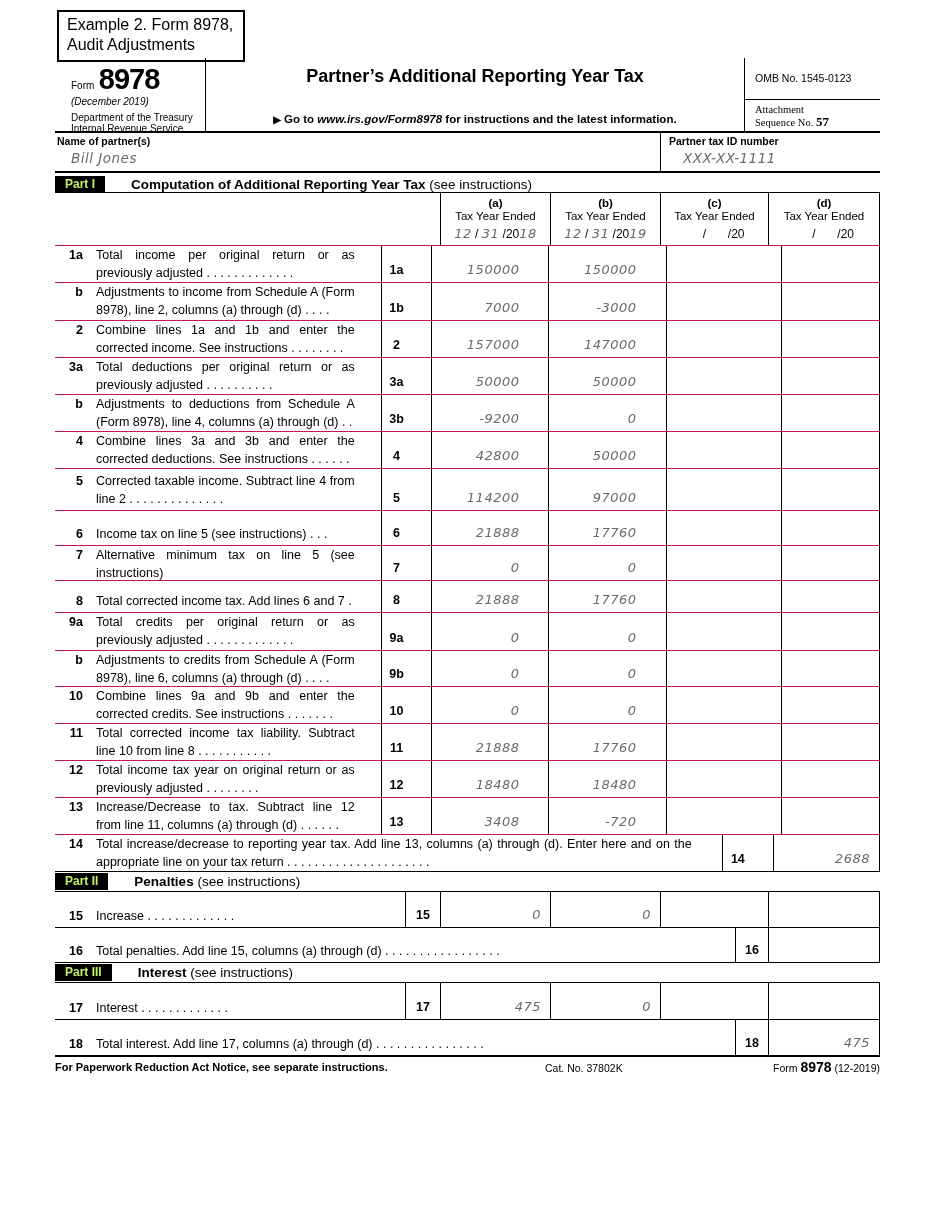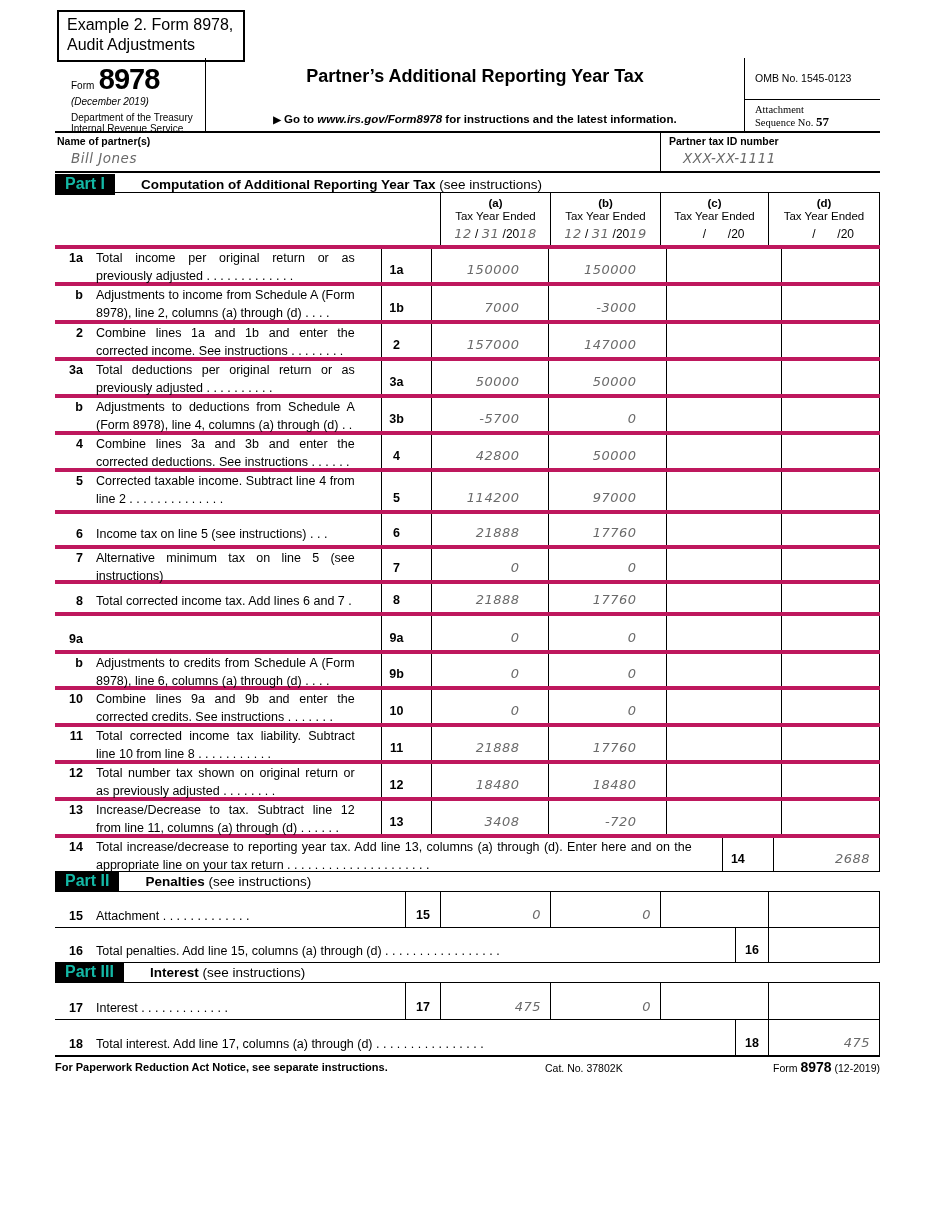--- a/index.html
+++ b/index.html
@@ -35,41 +35,41 @@
   .fld-value { margin:3px 0 0 14px; font-size:13.5px; }
 
   
   .hw { font-family:"DejaVu Sans", sans-serif; font-style:italic; color:#6a6a6a; letter-spacing:0.5px; }
 
   
   .part-bar { position:absolute; left:55px; width:825px; display:flex; align-items:center; }
   .part-bar-1 { top:176px; height:17px; border-bottom:1px solid #000; }
   .part-bar-2 { top:871px; height:21px; border-top:1px solid #000; border-bottom:1px solid #000; }
   .part-bar-3 { top:962px; height:21px; border-top:1px solid #000; border-bottom:1px solid #000; }
-  .part-badge { background:#000; color:#14b8a6; font-weight:bold; font-size:16px; padding:1px 10px 2px 10px; }
+  .part-badge { background:#000; color:#bef264; font-weight:bold; font-size:12px; padding:1px 10px 2px 10px; }
   .part-title { margin-left:26px; font-size:13.5px; font-weight:bold; }
   .part-sub { font-weight:normal; }
 
   
   .tbl { position:absolute; left:55px; width:825px; }
   .tbl1 { top:193px; }
   .tbl2 { top:892px; }
   .tbl3 { top:983px; }
   .thead { height:52px; display:flex; }
   .thead .sp-desc { width:350px; }
   .thead .sp-num { width:35px; }
   .th { border-left:1px solid #000; text-align:center; position:relative; padding-top:4px; font-size:11.5px; }
   .th-a,.th-b { width:110px; } .th-c { width:108px; } .th-d { width:112px; border-right:1px solid #000; }
   .th .letter { display:block; font-weight:bold; }
   .th .tye { display:block; margin-top:1px; }
   .dateline { position:absolute; left:0; right:0; bottom:4px; font-size:12px; white-space:nowrap; }
   .dateline .hw { font-size:13px; }
   .dslot { display:inline-block; min-width:15px; }
 
-  .trow { display:flex; border-top:4px solid #be185d;gap:20px; }
+  .trow { display:flex; border-top:1px solid #be185d;gap:20px; }
   .brow { display:flex; }
   .bb { border-bottom:1px solid #000; }
   .h32{height:32px}.h34{height:34px}.h35{height:35px}.h36{height:36px}.h37{height:37px}.h38{height:38px}.h42{height:42px}
   .dcell { width:350px; display:flex; padding:1px 6px 2px 0; }
   .dcell-wide { width:680px; display:flex; padding:1px 10px 2px 0; }
   .dwrap { margin-top:auto; display:flex; width:100%; }
   .rownum { flex:none; width:28px; text-align:right; font-weight:bold; font-size:12.5px; line-height:17.5px; }
   .dtext { flex:1; margin-left:13px; font-size:12.5px; line-height:17.5px; text-align:justify; }
   .ln { width:35px; border-left:1px solid #000; display:flex; align-items:flex-end; justify-content:center; padding-bottom:5px; font-weight:bold; font-size:12.5px; }
   .ln33 { width:33px; }
@@ -214,21 +214,21 @@
       <div class="amt vd hw"></div>
     </div>
     <div class="trow h37">
       <div class="dcell">
           <div class="dwrap">
             <span class="rownum">b</span>
             <span class="dtext">Adjustments to deductions from Schedule A (Form 8978), line 4, columns (a) through (d)  .   .</span>
           </div>
         </div>
       <div class="ln">3b</div>
-      <div class="amt va hw">-5700</div>
+      <div class="amt va hw">-9200</div>
       <div class="amt vb hw">0</div>
       <div class="amt vc hw"></div>
       <div class="amt vd hw"></div>
     </div>
     <div class="trow h37">
       <div class="dcell">
           <div class="dwrap">
             <span class="rownum">4</span>
             <span class="dtext">Combine lines 3a and 3b and enter the corrected deductions. See instructions    .   .   .   .   .   .</span>
           </div>
@@ -288,20 +288,21 @@
       <div class="ln">8</div>
       <div class="amt va hw">21888</div>
       <div class="amt vb hw">17760</div>
       <div class="amt vc hw"></div>
       <div class="amt vd hw"></div>
     </div>
     <div class="trow h38">
       <div class="dcell">
           <div class="dwrap">
             <span class="rownum">9a</span>
+            <span class="dtext">Total credits per original return or as previously adjusted   .   .   .   .   .   .   .   .   .   .   .   .   .</span>
           </div>
         </div>
       <div class="ln">9a</div>
       <div class="amt va hw">0</div>
       <div class="amt vb hw">0</div>
       <div class="amt vc hw"></div>
       <div class="amt vd hw"></div>
     </div>
     <div class="trow h36">
       <div class="dcell">
@@ -339,21 +340,21 @@
       <div class="ln">11</div>
       <div class="amt va hw">21888</div>
       <div class="amt vb hw">17760</div>
       <div class="amt vc hw"></div>
       <div class="amt vd hw"></div>
     </div>
     <div class="trow h37">
       <div class="dcell">
           <div class="dwrap">
             <span class="rownum">12</span>
-            <span class="dtext">Total number tax shown on original return or as previously adjusted    .   .   .   .   .   .   .   .</span>
+            <span class="dtext">Total income tax year on original return or as previously adjusted    .   .   .   .   .   .   .   .</span>
           </div>
         </div>
       <div class="ln">12</div>
       <div class="amt va hw">18480</div>
       <div class="amt vb hw">18480</div>
       <div class="amt vc hw"></div>
       <div class="amt vd hw"></div>
     </div>
     <div class="trow h37">
       <div class="dcell">
@@ -383,21 +384,21 @@
   <div class="part-bar part-bar-2">
     <span class="part-badge">Part II</span>
     <span class="part-title"><span>Penalties</span><span class="part-sub"> (see instructions)</span></span>
   </div>
 
   <div class="tbl tbl2">
     <div class="brow bb h36">
       <div class="dcell">
           <div class="dwrap">
             <span class="rownum">15</span>
-            <span class="dtext">Attachment  .   .   .   .   .   .   .   .   .   .   .   .   .</span>
+            <span class="dtext">Increase  .   .   .   .   .   .   .   .   .   .   .   .   .</span>
           </div>
         </div>
       <div class="ln">15</div>
       <div class="amt va hw">0</div>
       <div class="amt vb hw">0</div>
       <div class="amt vc hw"></div>
       <div class="amt vd hw"></div>
     </div>
     <div class="brow h34">
       <div class="dcell-wide">

